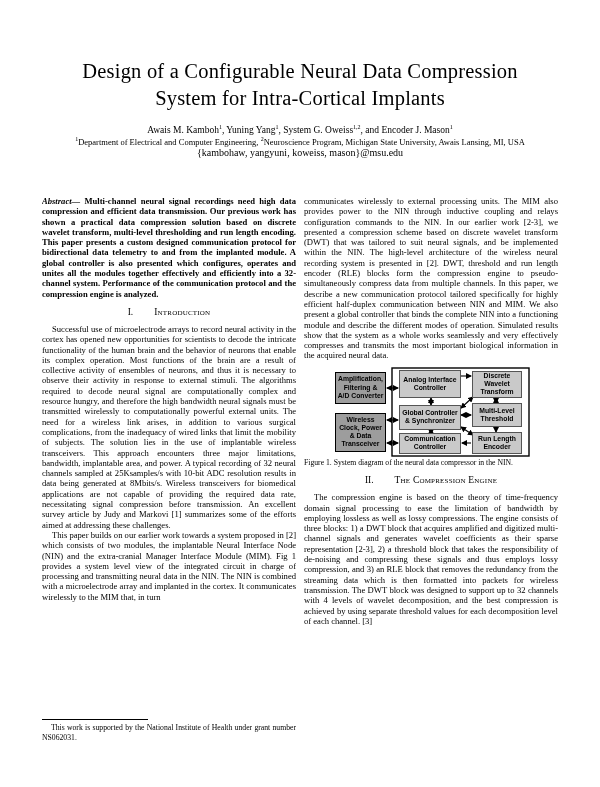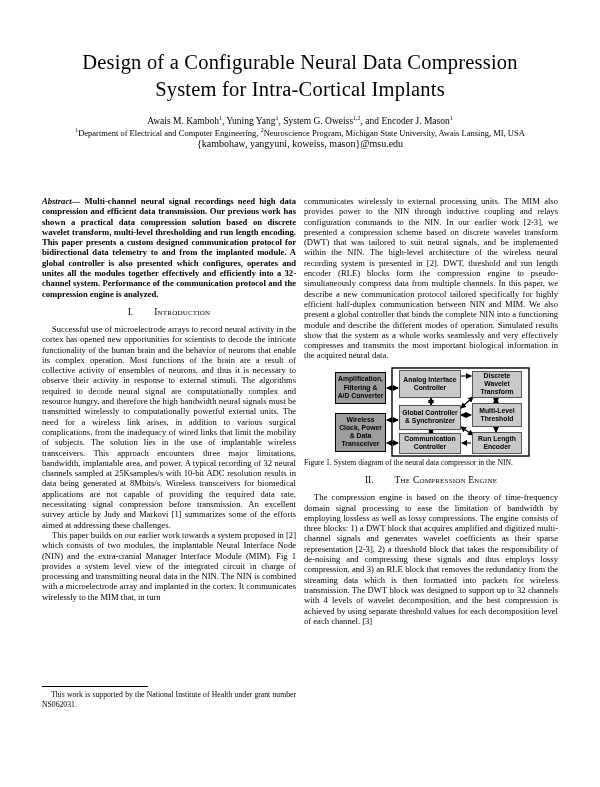--- a/index.html
+++ b/index.html
@@ -2,21 +2,21 @@
 <html><head>
 <meta charset="utf-8">
 <style>
   html,body{margin:0;padding:0;background:#fff;}
   .page{
     position:relative;width:600px;height:787px;background:#ffffff;
     font-family:"Liberation Serif",serif;color:#000;overflow:hidden;
   }
   
   .hdr{position:absolute;top:46px;left:0;right:0;text-align:center;}
-  .title{font-size:20.5px;font-weight:400;line-height:27px;margin:3px;letter-spacing:0.2px;}
+  .title{font-size:20.5px;font-weight:400;line-height:27px;margin:12px;letter-spacing:0.2px;}
   .authors{margin-top:13px;font-size:9.5px;line-height:11px;}
   .authors sup,.affil sup{font-size:6px;vertical-align:super;line-height:0;}
   .affil{margin-top:1px;font-size:8.5px;line-height:10.5px;}
   .email{font-size:10px;line-height:10.5px;}
   
   .col{position:absolute;top:196px;width:254px;font-size:8.6px;line-height:10.3px;
        text-align:justify;overflow:hidden;}
   .col-left{left:42px;height:486px;}
   .col-right{left:304px;height:517px;}
   .abstract{font-weight:bold;margin:0;}
@@ -29,21 +29,21 @@
   figure{margin:6px 0 2px 0;}
   .figbody{position:relative;width:198px;height:91px;margin-left:30px;}
   .figbody svg{position:absolute;left:0;top:0;}
   .fbox{position:absolute;box-sizing:border-box;display:flex;align-items:center;justify-content:center;
         text-align:center;font-family:"Liberation Sans",sans-serif;font-weight:bold;
         font-size:6.8px;line-height:8.2px;white-space:pre-line;border:1px solid #000;}
   .fbox.light{background:#c9c9c9;border-color:#555;}
   .fbox.dark{background:#9d9d9d;border-color:#000;}
   figcaption{font-size:7.7px;line-height:9.5px;margin-top:0;text-align:left;}
   
-  .footnote{position:absolute;left:42px;top:686px;width:254px;font-size:7.7px;line-height:9.6px;text-align:justify;}
+  .footnote{position:absolute;left:42px;top:719px;width:254px;font-size:7.7px;line-height:9.6px;text-align:justify;}
   .fn-rule{width:106px;border-top:1px solid #000;margin:0 0 3px 0;}
   .footnote p{margin:0;text-indent:9px;}
   .footer{position:absolute;left:0;right:0;top:724px;font-size:9.5px;line-height:11px;}
   .footer .copyright{position:absolute;left:42px;top:0;}
   .footer .pagenum{display:block;text-align:center;}
 </style>
 </head>
 <body>
 
 <div class="page">

